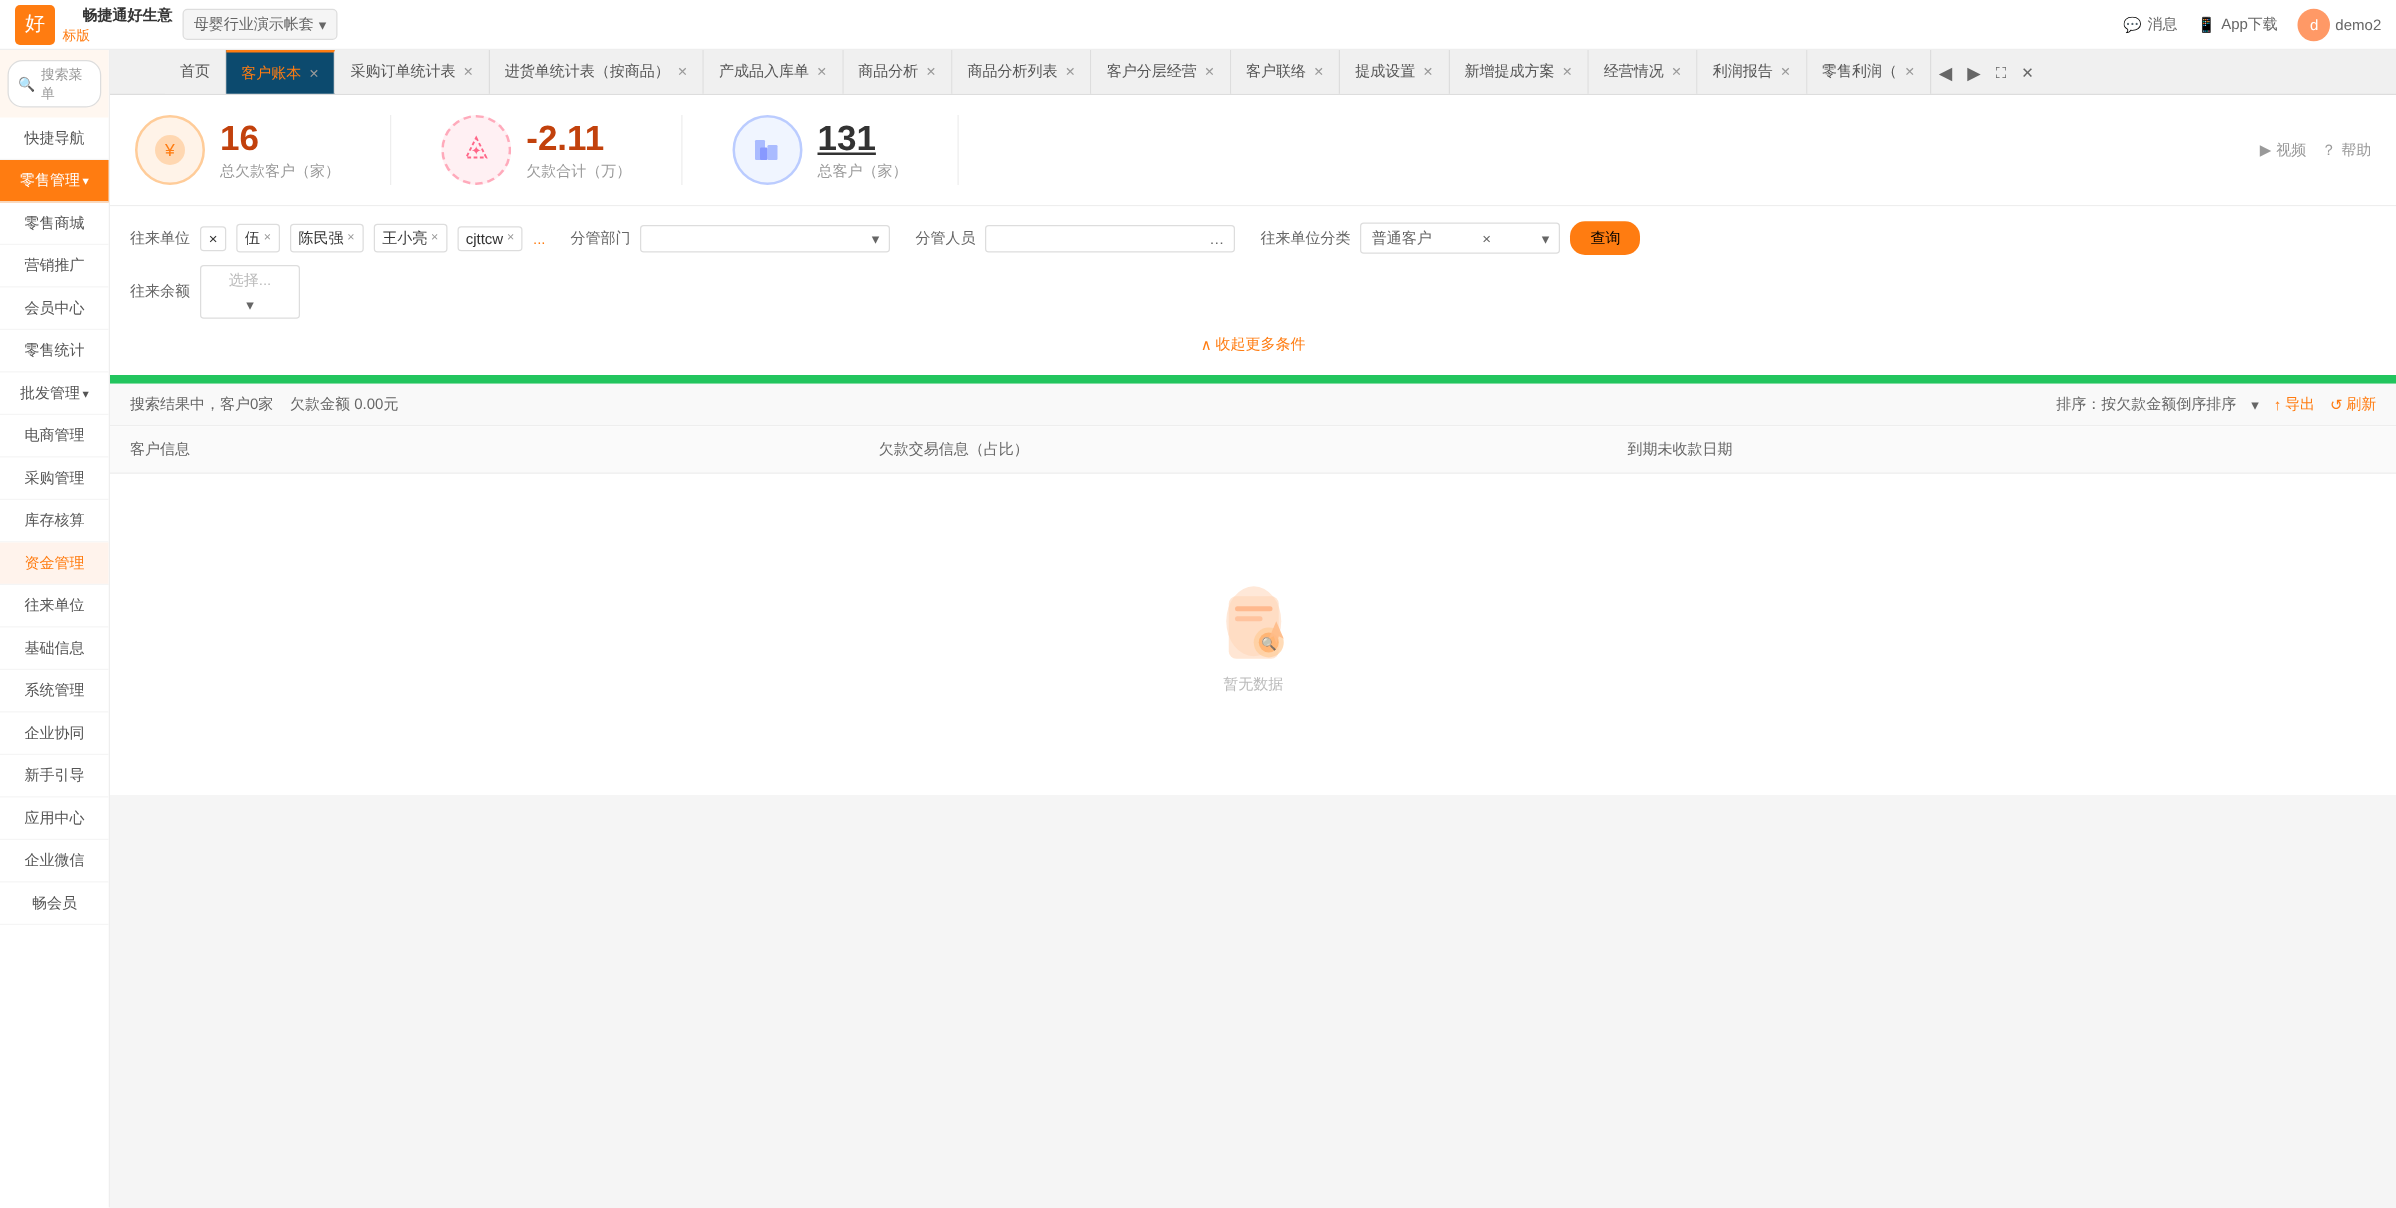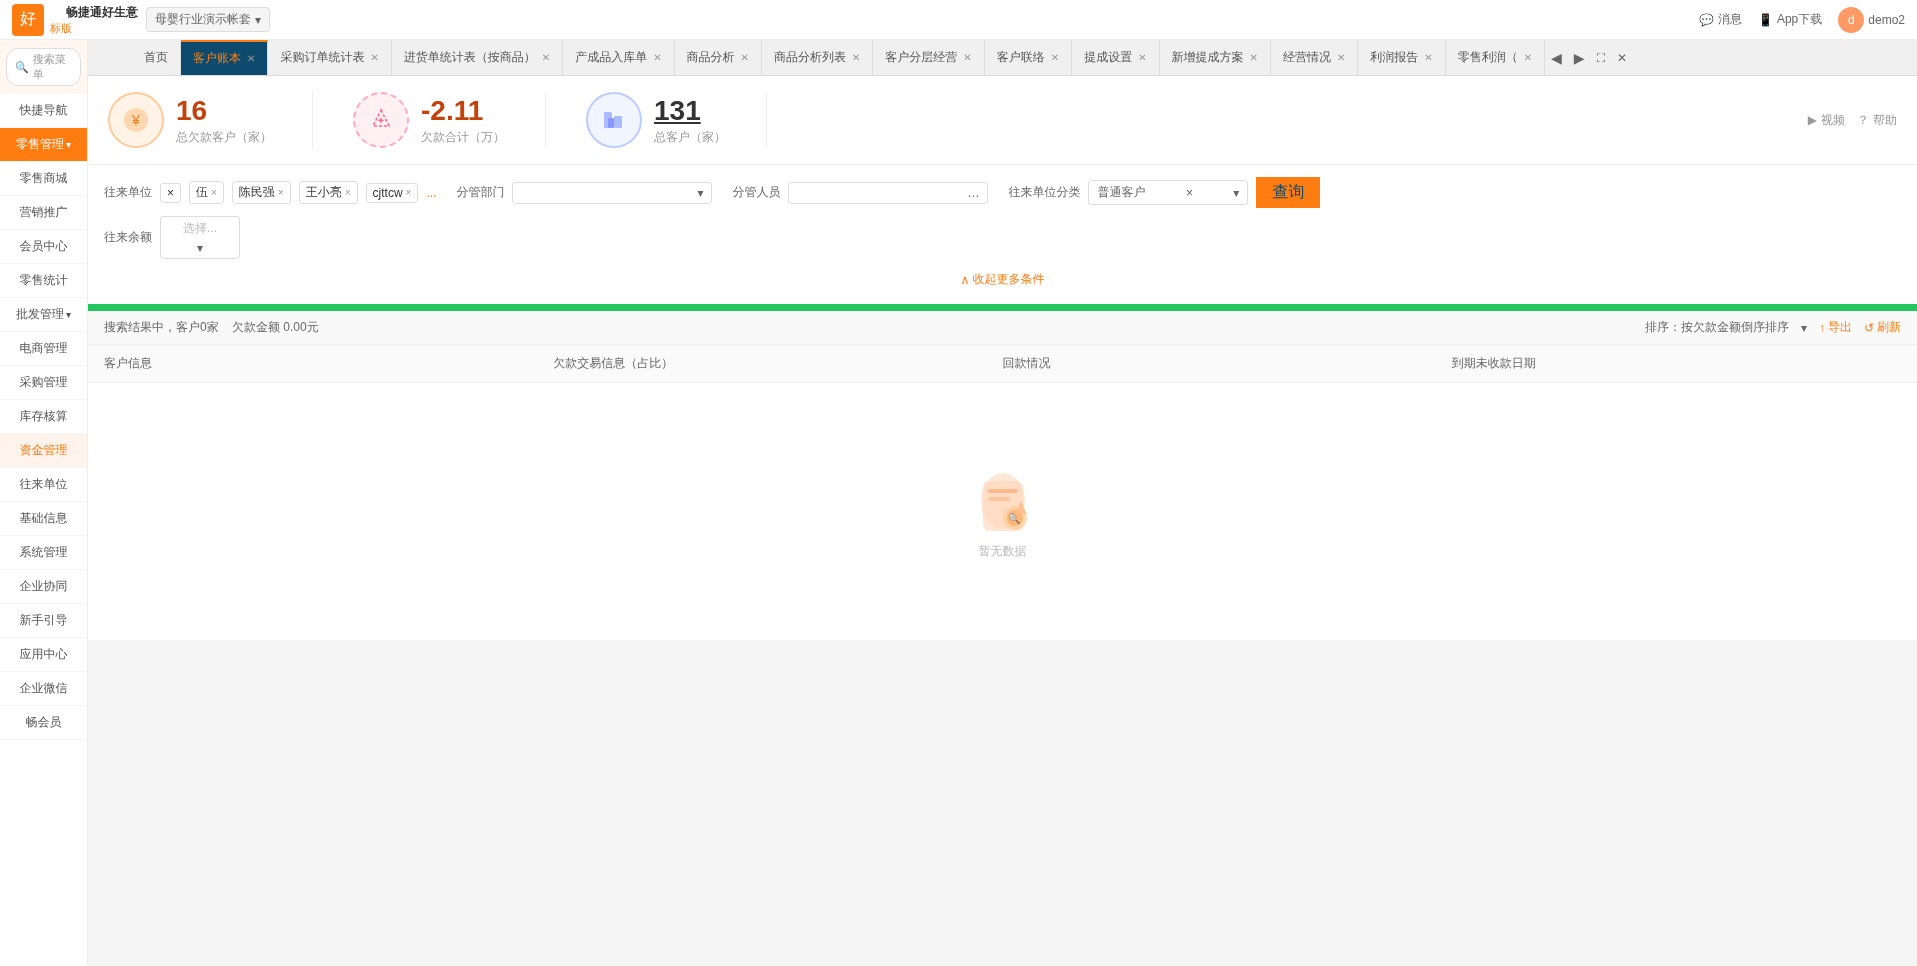--- a/index.html
+++ b/index.html
@@ -176,25 +176,25 @@
       display: flex; align-items: center; gap: 3px;
       color: #ff7c11; font-size: 12px; cursor: pointer;
       padding: 4px 12px;
       justify-content: center;
     }
     .filter-select-unit { min-width: 80px; flex-direction: column; }
 
     
     .query-btn {
       background: #ff7c11;
-      color: #0c4a6e;
+      color: #000000;
       border: none;
-      border-radius: 0;
+      border-radius: 12px;
       padding: 5px 16px;
-      font-size: 16px;
+      font-size: 12px;
       cursor: pointer;
     }
 
     
     .results-bar {
       background: #f9f9f9;
       padding: 8px 16px;
       display: flex;
       align-items: center;
       justify-content: space-between;
@@ -535,21 +535,20 @@
         <span>↺</span>
         <span>刷新</span>
       </div>
     </div>
   </div>
 
   <div class="data-table">
     <div class="table-header">
       <div class="col-customer">客户信息</div>
       <div class="col-debt">欠款交易信息（占比）</div>
-      <div class="col-repay">回款情况</div>
       <div class="col-due">到期未收款日期</div>
     </div>
 
     <div class="empty-state">
       <svg width="80" height="80" viewBox="0 0 80 80">
 
         <ellipse cx="40" cy="38" rx="22" ry="28" fill="#ffe8d8"></ellipse>
         <rect x="20" y="18" width="40" height="50" rx="6" fill="#ffd5b8" opacity="0.6"></rect>
         <rect x="25" y="26" width="30" height="4" rx="2" fill="#ffaa77" opacity="0.7"></rect>
         <rect x="25" y="34" width="22" height="4" rx="2" fill="#ffaa77" opacity="0.5"></rect>

